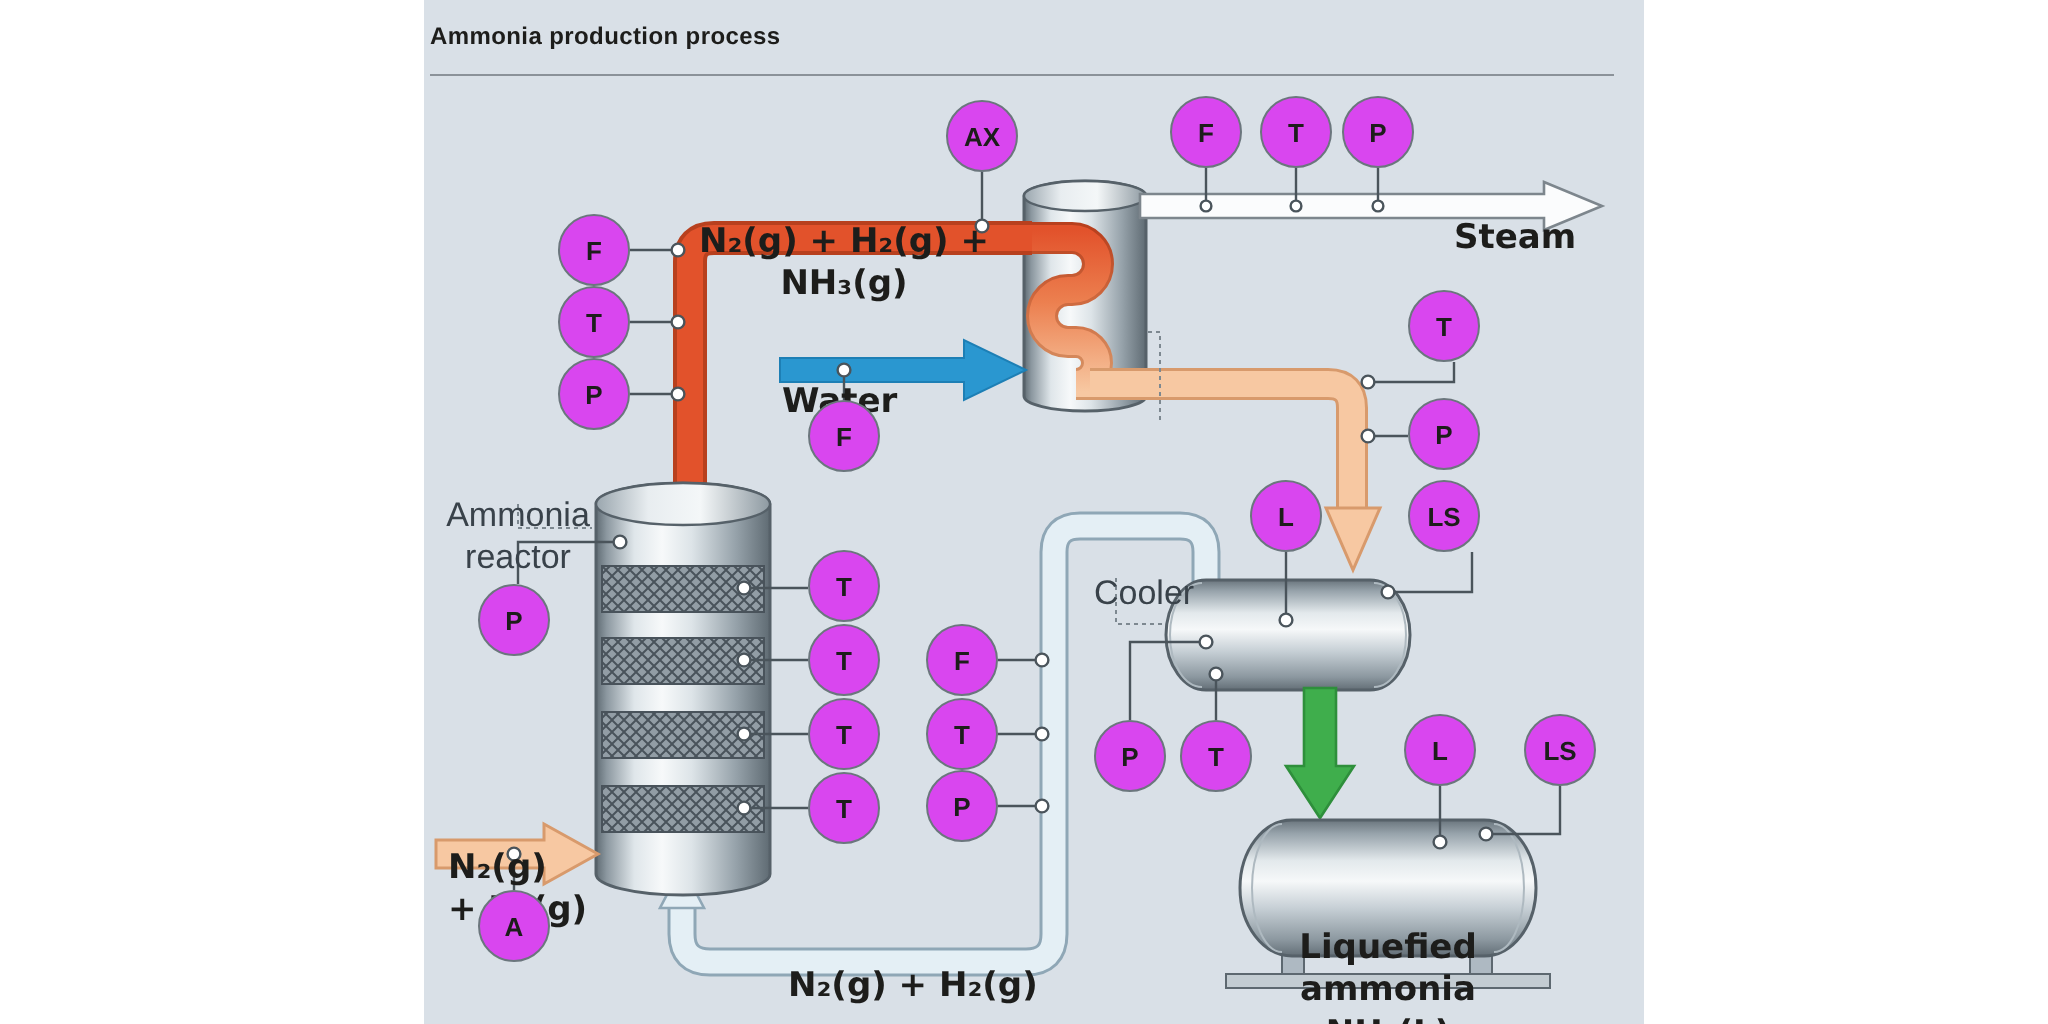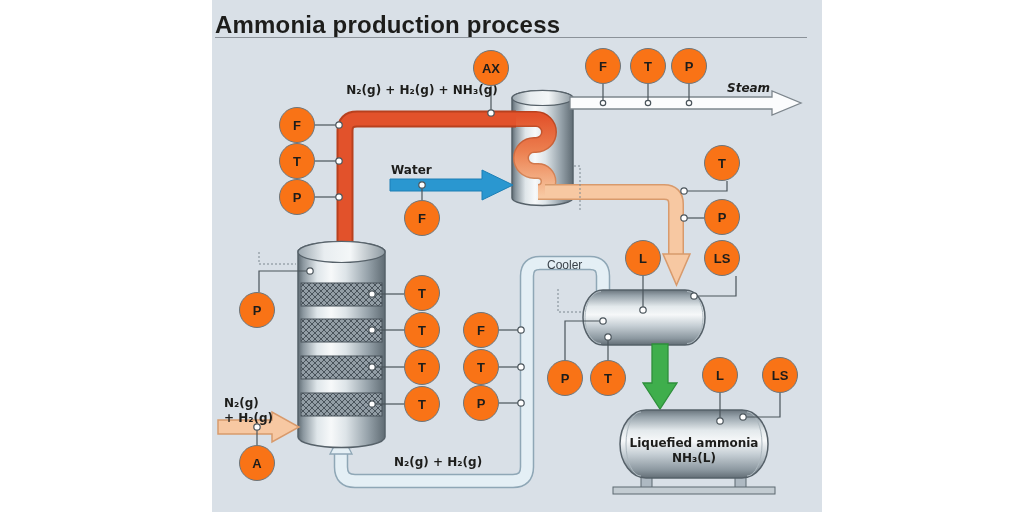--- a/index.html
+++ b/index.html
@@ -1,27 +1,27 @@
 <!DOCTYPE html>
 <html><head>
 <meta charset="utf-8">
 <style>
   html,body{margin:0;padding:0;background:#ffffff;}
   #stage{position:relative;width:1024px;height:512px;background:#ffffff;overflow:hidden;
          font-family:"Liberation Sans", sans-serif;}
   #panel{position:absolute;left:212px;top:0;width:610px;height:512px;background:#d9e0e7;}
   #diagram{position:absolute;left:0;top:0;}
-  .ttl{position:absolute;left:215px;top:11px;font-size:24px;font-weight:bold;color:#1d1d1b;letter-spacing:.2px;}
+  .ttl{position:absolute;left:215px;top:11px;font-size:12px;font-weight:bold;color:#1d1d1b;letter-spacing:.2px;}
   .rule{position:absolute;left:215px;top:37px;width:592px;height:1px;background:#8b9299;}
-  .lbl{position:absolute;font-size:12px;font-weight:bold;color:#1d1d1b;white-space:pre-line;
-       font-family:"DejaVu Sans","Liberation Sans",sans-serif;line-height:1.25;}
+  .lbl{position:absolute;font-size:17px;font-weight:bold;color:#1d1d1b;white-space:pre-line;
+       font-family:"DejaVu Sans","Liberation Sans",sans-serif;line-height:1.25;margin-top:28px;}
   .eq{font-weight:normal;color:#39424a;font-family:"Liberation Sans",sans-serif;}
   .ctr{text-align:center;}
   .rxn{background:#ffffff;padding:2px 7px;}
-  .inst{position:absolute;width:36px;height:36px;border-radius:50%;background:#f97316;
+  .inst{position:absolute;width:36px;height:36px;border-radius:50%;background:#d946ef;
         border:1.4px solid #6b767d;box-sizing:border-box;display:flex;align-items:center;
         justify-content:center;font-size:13px;font-weight:bold;color:#1d1d1b;}
 </style>
 </head>
 <body>
 
 <div id="stage">
   <div id="panel"></div>
 
   <svg id="diagram" width="1024" height="512" viewBox="0 0 1024 512">
@@ -191,22 +191,24 @@
       <circle cx="720" cy="421" r="3.2"></circle>
         <circle cx="743" cy="417" r="3.2"></circle>
       <circle cx="257" cy="427" r="3.2"></circle>
     </g>
   </svg>
 
   <div class="ttl">Ammonia production process</div>
   <div class="rule"></div>
 
   <div class="lbl ctr" style="left:337px;top:83px;width:170px;">N₂(g) + H₂(g) + NH₃(g)</div>
-  <div class="lbl" style="left:727px;top:81px;font-style:italic;">Steam</div>
+  <div class="lbl" style="left:727px;top:81px;">Steam</div>
   <div class="lbl" style="left:391px;top:163px;">Water</div>
+  <div class="lbl eq ctr" style="left:219px;top:219px;width:80px;">Ammonia
+reactor</div>
   <div class="lbl eq" style="left:547px;top:258px;">Cooler</div>
   <div class="lbl" style="left:224px;top:396px;">N₂(g)
 + H₂(g)</div>
   <div class="lbl" style="left:394px;top:455px;">N₂(g) + H₂(g)</div>
   <div class="lbl ctr" style="left:620px;top:436px;width:148px;">Liquefied ammonia
 NH₃(L)</div>
 
   <div class="inst" style="left:473px;top:50px;">AX</div>
   <div class="inst" style="left:585px;top:48px;">F</div>
   <div class="inst" style="left:630px;top:48px;">T</div>

